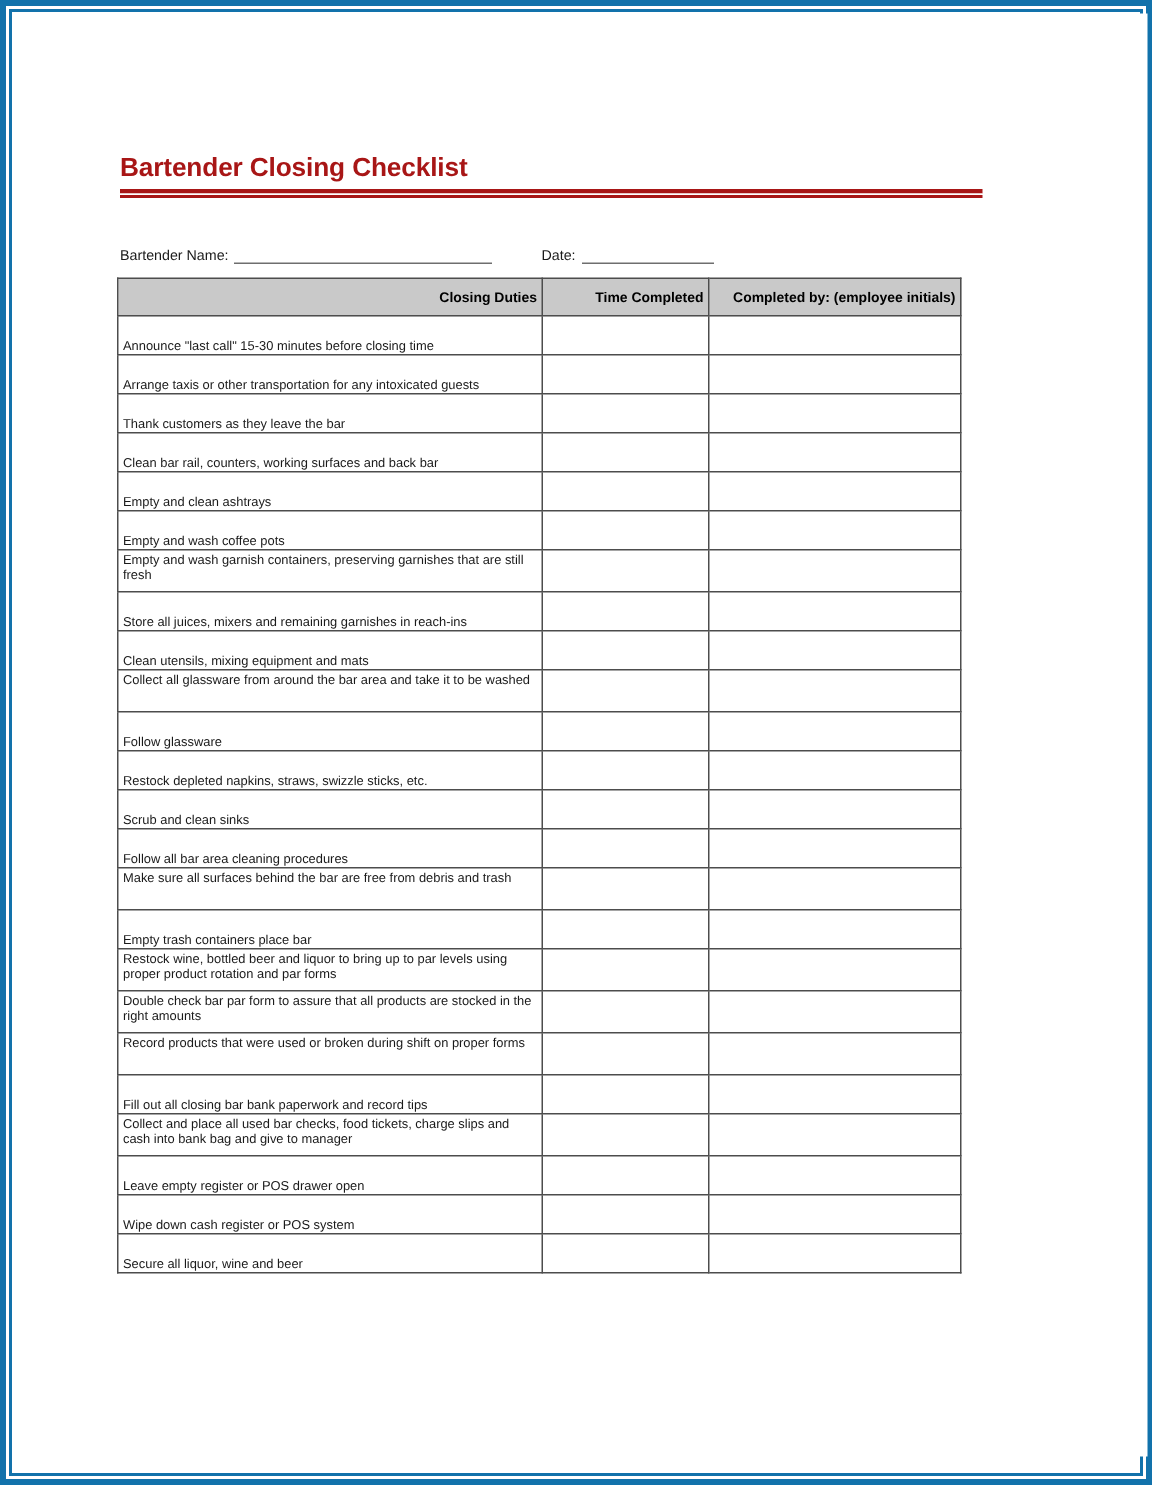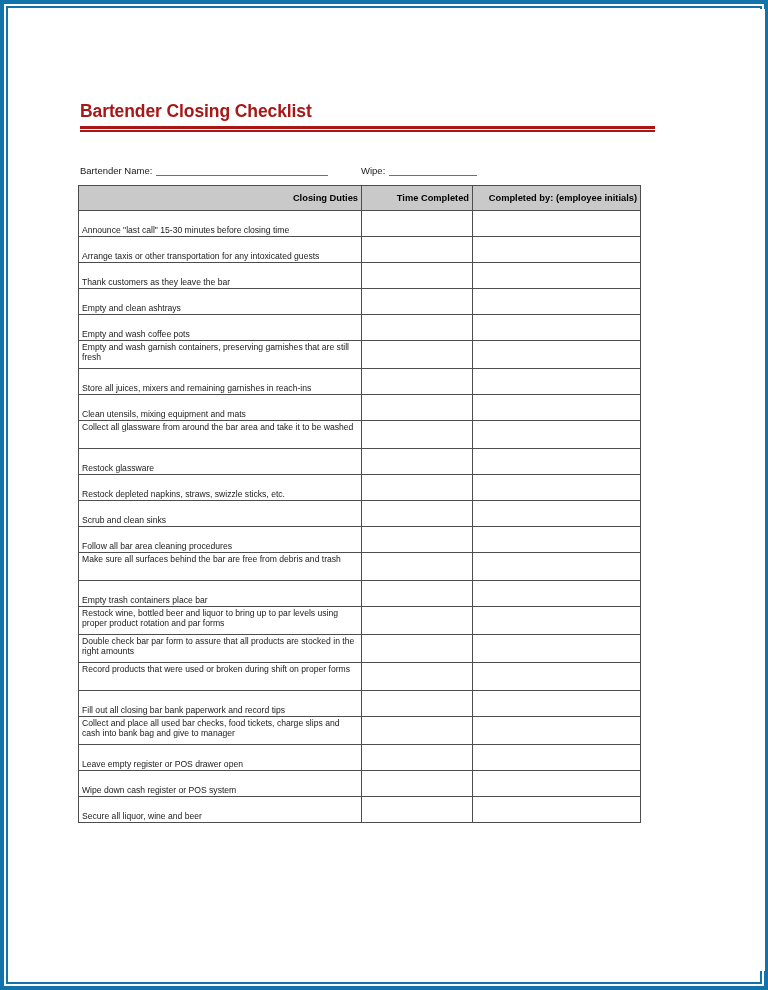--- a/index.html
+++ b/index.html
@@ -185,21 +185,21 @@
       <div class="rule-thick"></div>
       <div class="rule-gap"></div>
       <div class="rule-thin"></div>
     </div>
 
     <div id="meta-row">
       <div class="field" id="field-name">
         <span class="flabel">Bartender Name:</span><span class="fline"></span>
       </div>
       <div class="field" id="field-date">
-        <span class="flabel">Wipe:</span><span class="fline"></span>
+        <span class="flabel">Date:</span><span class="fline"></span>
       </div>
     </div>
 
     <table id="checklist">
       <colgroup>
         <col class="c-duty">
         <col class="c-time">
         <col class="c-init">
       </colgroup>
       <thead>
@@ -219,20 +219,25 @@
             <td class="duty">Arrange taxis or other transportation for any intoxicated guests</td>
             <td></td>
             <td></td>
           </tr>
           <tr class="r1">
             <td class="duty">Thank customers as they leave the bar</td>
             <td></td>
             <td></td>
           </tr>
           <tr class="r1">
+            <td class="duty">Clean bar rail, counters, working surfaces and back bar</td>
+            <td></td>
+            <td></td>
+          </tr>
+          <tr class="r1">
             <td class="duty">Empty and clean ashtrays</td>
             <td></td>
             <td></td>
           </tr>
           <tr class="r1">
             <td class="duty">Empty and wash coffee pots</td>
             <td></td>
             <td></td>
           </tr>
           <tr class="r2">
@@ -249,21 +254,21 @@
             <td class="duty">Clean utensils, mixing equipment and mats</td>
             <td></td>
             <td></td>
           </tr>
           <tr class="r2">
             <td class="duty">Collect all glassware from around the bar area and take it to be washed</td>
             <td></td>
             <td></td>
           </tr>
           <tr class="r1">
-            <td class="duty">Restock glassware</td>
+            <td class="duty">Follow glassware</td>
             <td></td>
             <td></td>
           </tr>
           <tr class="r1">
             <td class="duty">Restock depleted napkins, straws, swizzle sticks, etc.</td>
             <td></td>
             <td></td>
           </tr>
           <tr class="r1">
             <td class="duty">Scrub and clean sinks</td>

